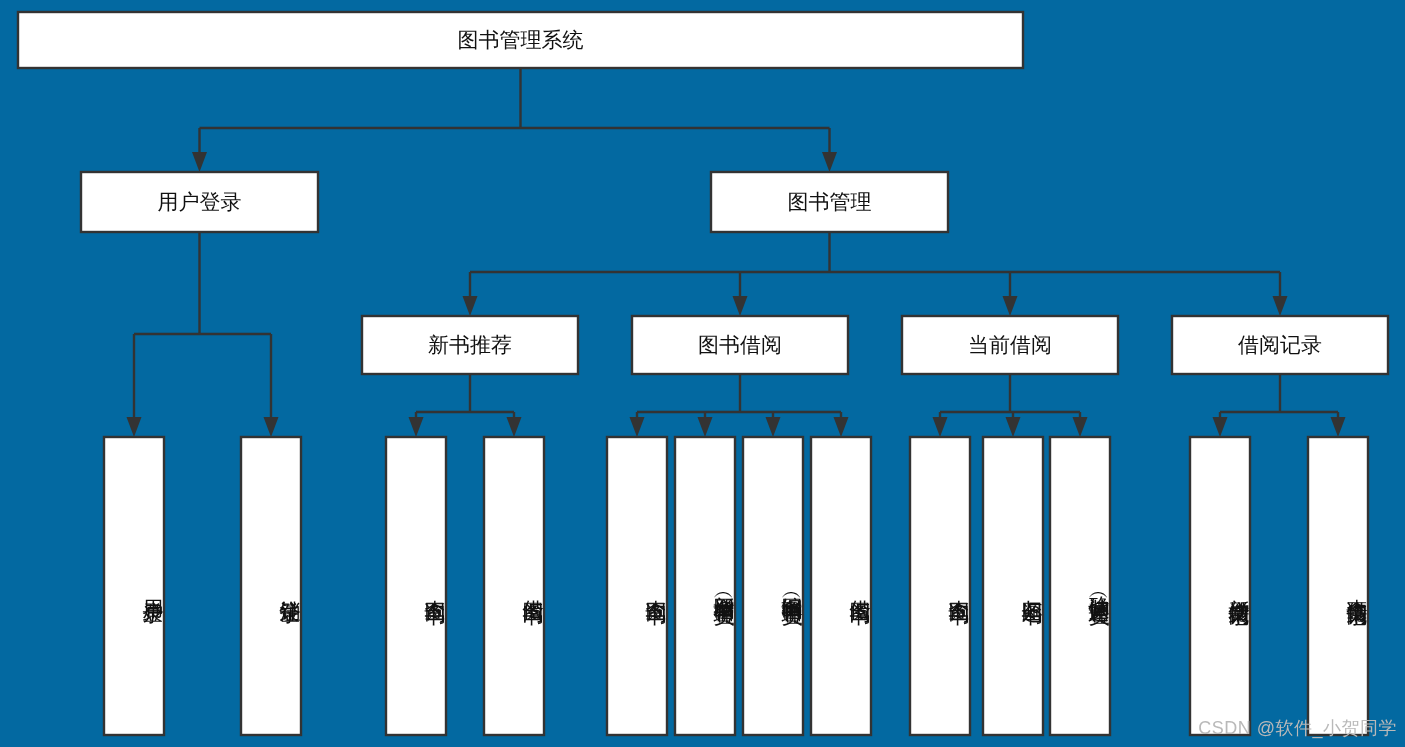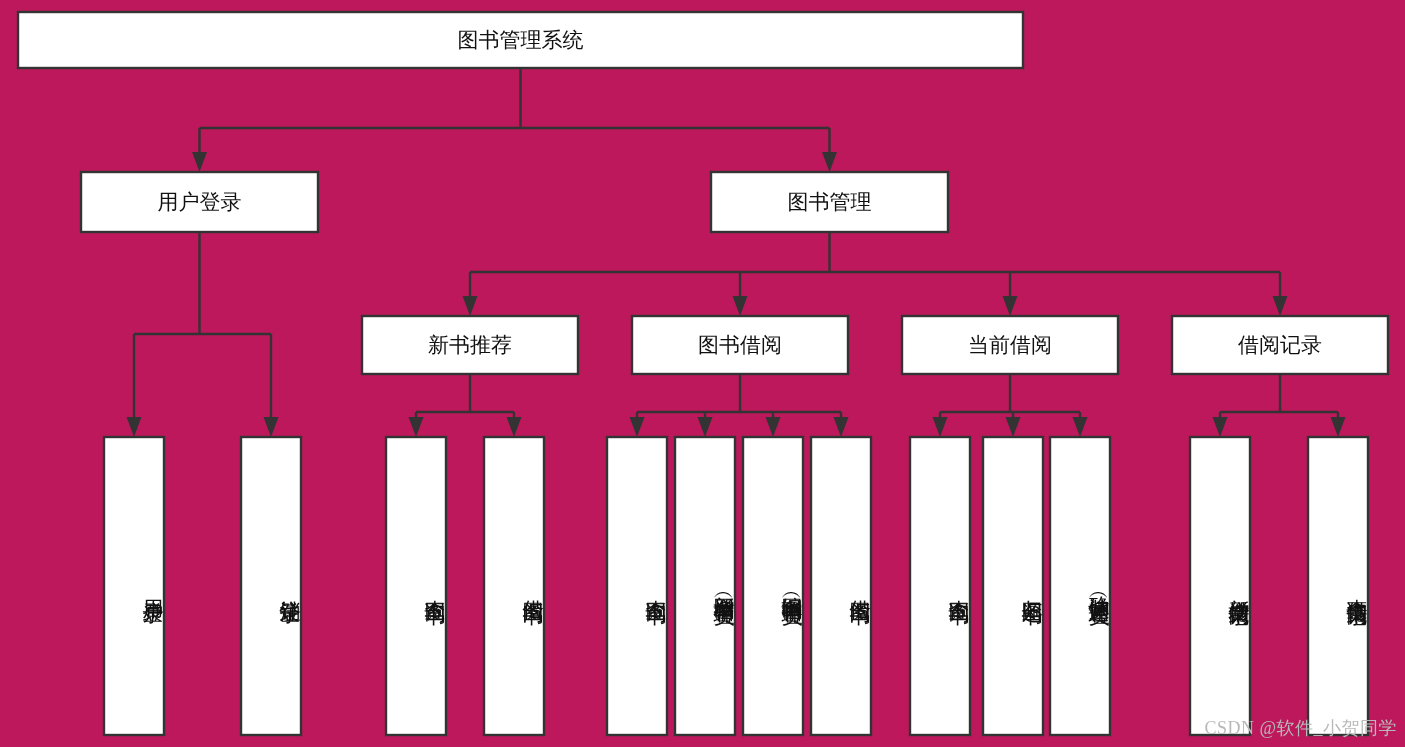--- a/index.html
+++ b/index.html
@@ -7,21 +7,21 @@
     padding: 0;
     background: #ffffff;
   }
   body {
     font-family: "Liberation Sans", "DejaVu Sans", sans-serif;
   }
   #diagram-root {
     position: relative;
     width: 1405px;
     height: 747px;
-    background: #be185d;
+    background: #0369a1;
     overflow: hidden;
   }
   svg.diagram-canvas {
     position: absolute;
     left: 0;
     top: 0;
     width: 1405px;
     height: 747px;
   }
   .node-box {
@@ -57,21 +57,21 @@
     color: #111111;
     letter-spacing: 1.5px;
     text-align: center;
     white-space: nowrap;
     pointer-events: none;
   }
   .watermark {
     position: absolute;
     right: 8px;
     bottom: 7px;
-    font-family: Liberation Serif, serif;
+    font-family: Liberation Sans, sans-serif;
     font-size: 18px;
     color: #b9b9b9;
     white-space: nowrap;
     letter-spacing: 0.5px;
   }
 </style>
 </head>
 <body>
 
 <div id="diagram-root">

